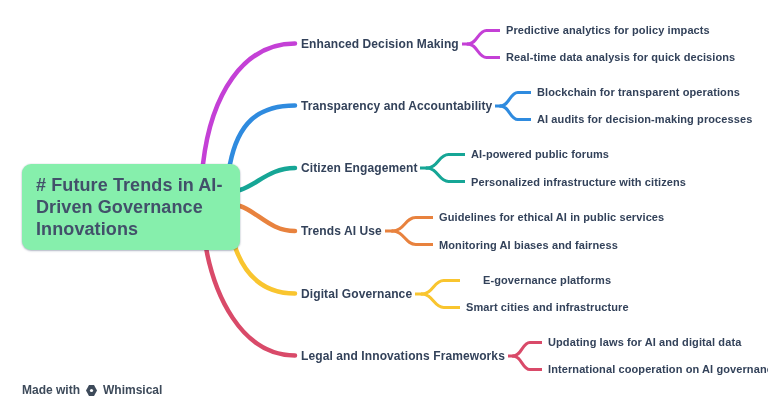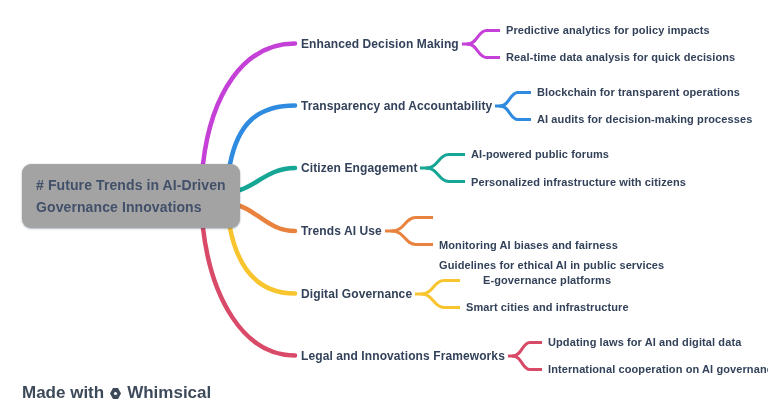--- a/index.html
+++ b/index.html
@@ -17,25 +17,25 @@
     width: 768px;
     height: 409px;
   }
   .root-node {
     position: absolute;
     left: 22px;
     top: 164px;
     width: 218px;
     min-height: 64px;
     box-sizing: border-box;
-    background: #a3a3a3;
+    background: #86efac;
     border-radius: 9px;
     box-shadow: 0 1px 2px rgba(20,40,80,0.30), 0 0 0 1px rgba(20,40,80,0.04);
     padding: 10px 14px;
-    font-size: 14px;
+    font-size: 18px;
     line-height: 22px;
     font-weight: 600;
     color: #42506A;
     letter-spacing: .1px;
   }
   .branch {
     position: absolute;
     display: flex;
     align-items: center;
     height: 34px;
@@ -73,21 +73,21 @@
     color: #33425A;
     letter-spacing: .1px;
   }
   .watermark {
     position: absolute;
     left: 22px;
     top: 383px;
     display: flex;
     align-items: center;
     gap: 5px;
-    font-size: 17px;
+    font-size: 12px;
     font-weight: 700;
     color: #3D4A5A;
   }
   .watermark .logo { display: inline-block; }
 </style>
 </head>
 <body>
 
 <div class="canvas">
 
@@ -170,21 +170,21 @@
 
   <div class="child-node" style="left:506px; top:30px;">Predictive analytics for policy impacts</div>
   <div class="child-node" style="left:506px; top:57px;text-align:right;">Real-time data analysis for quick decisions</div>
 
   <div class="child-node" style="left:537px; top:92px;">Blockchain for transparent operations</div>
   <div class="child-node" style="left:537px; top:119px;">AI audits for decision-making processes</div>
 
   <div class="child-node" style="left:471px; top:154px;">AI-powered public forums</div>
   <div class="child-node" style="left:471px; top:182px;">Personalized infrastructure with citizens</div>
 
-  <div class="child-node" style="left:439px; top:217px;margin-top:48px;">Guidelines for ethical AI in public services</div>
+  <div class="child-node" style="left:439px; top:217px;">Guidelines for ethical AI in public services</div>
   <div class="child-node" style="left:439px; top:245px;">Monitoring AI biases and fairness</div>
 
   <div class="child-node" style="left:466px; top:280px;margin-left:17px;">E-governance platforms</div>
   <div class="child-node" style="left:466px; top:307px;">Smart cities and infrastructure</div>
 
   <div class="child-node" style="left:548px; top:342px;">Updating laws for AI and digital data</div>
   <div class="child-node" style="left:548px; top:369px;">International cooperation on AI governance</div>
 
   <div class="watermark">
     <span>Made with</span>

